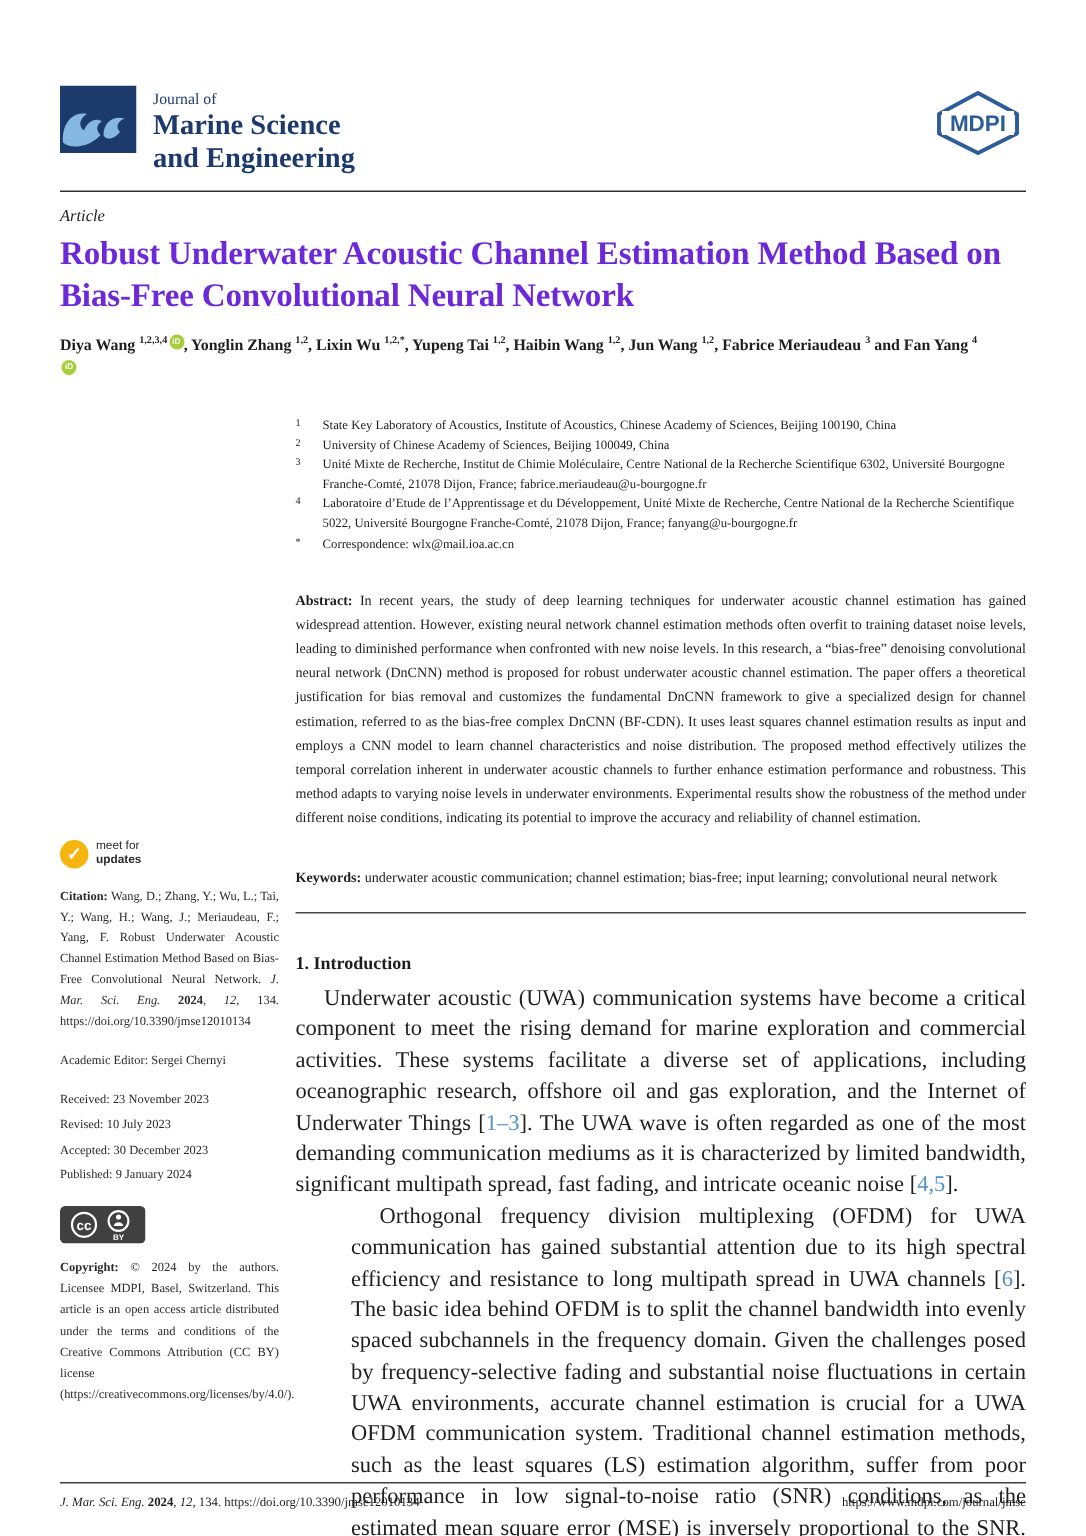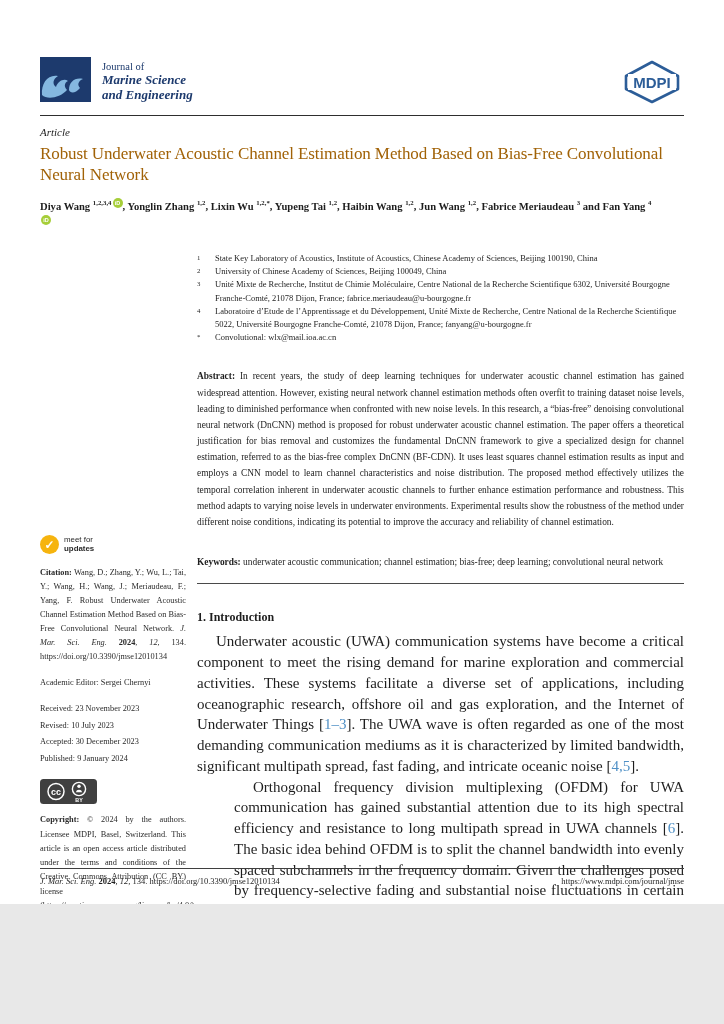--- a/index.html
+++ b/index.html
@@ -1,33 +1,33 @@
 <!DOCTYPE html>
 <html><head>
 <meta charset="utf-8">
 <style>
   * { margin:0; padding:0; box-sizing:border-box; }
   html,body { background:#e8e8e8; }
   body { font-family:"Liberation Serif", serif; color:#1e1e1e; }
-  .page { position:relative; width:724px; height:904px; background:#ffffff; overflow:hidden;
+  .page { position:relative; width:724px; height:1024px; background:#ffffff; overflow:hidden;
           padding:57px 40px 0 40px; margin:0 auto; }
 
   
   .header { display:flex; justify-content:space-between; align-items:flex-start; }
   .logo-block { display:flex; gap:11px; align-items:flex-start; }
   .logo-square { width:51px; height:45px; flex-shrink:0; }
   .journal-name { padding-top:3px; color:#1d3a6d; }
   .jn-line1 { font-size:10.5px; line-height:1.25; }
-  .jn-line2, .jn-line3 { font-size:13px; font-weight:bold; font-style:italic; line-height:1.15; }
+  .jn-line2, .jn-line3 { font-size:19px; font-weight:bold; line-height:1.15; }
   .mdpi-logo { width:64px; height:46px; margin-top:2px; }
   .header-rule { border-top:1.6px solid #2e2e2e; margin-top:10px; }
 
   
   .article-label { font-style:italic; font-size:11px; margin-top:10px; }
-  .title { font-size:17px; font-weight:normal; line-height:1.26; margin-top:5px; color:#a16207; letter-spacing:-0.1px; }
+  .title { font-size:22px; font-weight:bold; line-height:1.26; margin-top:5px; color:#6d28d9; letter-spacing:-0.1px; }
   .authors { font-size:10.6px; font-weight:bold; margin-top:12px; line-height:1.62; width:95%; }
   .authors .sup { font-weight:bold; }
 
   
   .content-row { display:flex; margin-top:14px; }
   .sidebar { width:146px; flex-shrink:0; padding-top:289px; font-size:8.3px; color:#2a2a2a; }
   .main { flex:1; margin-left:11px; }
 
   
   .aff-list { margin-top:6px; }
@@ -166,25 +166,25 @@
     <span class="aff-text">Unité Mixte de Recherche, Institut de Chimie Moléculaire, Centre National de la Recherche Scientifique 6302, Université Bourgogne Franche-Comté, 21078 Dijon, France; fabrice.meriaudeau@u-bourgogne.fr</span>
   </div>
 
   <div class="aff-row">
     <span class="aff-num">4</span>
     <span class="aff-text">Laboratoire d’Etude de l’Apprentissage et du Développement, Unité Mixte de Recherche, Centre National de la Recherche Scientifique 5022, Université Bourgogne Franche-Comté, 21078 Dijon, France; fanyang@u-bourgogne.fr</span>
   </div>
 
   <div class="aff-row">
     <span class="aff-num">*</span>
-    <span class="aff-text">Convolutional: wlx@mail.ioa.ac.cn</span>
+    <span class="aff-text">Correspondence: wlx@mail.ioa.ac.cn</span>
   </div>
 </div>
       <p class="abstract"><span class="b">Abstract: </span><span>In recent years, the study of deep learning techniques for underwater acoustic channel estimation has gained widespread attention. However, existing neural network channel estimation methods often overfit to training dataset noise levels, leading to diminished performance when confronted with new noise levels. In this research, a “bias-free” denoising convolutional neural network (DnCNN) method is proposed for robust underwater acoustic channel estimation. The paper offers a theoretical justification for bias removal and customizes the fundamental DnCNN framework to give a specialized design for channel estimation, referred to as the bias-free complex DnCNN (BF-CDN). It uses least squares channel estimation results as input and employs a CNN model to learn channel characteristics and noise distribution. The proposed method effectively utilizes the temporal correlation inherent in underwater acoustic channels to further enhance estimation performance and robustness. This method adapts to varying noise levels in underwater environments. Experimental results show the robustness of the method under different noise conditions, indicating its potential to improve the accuracy and reliability of channel estimation.</span></p>
-      <p class="keywords"><span class="b">Keywords: </span><span>underwater acoustic communication; channel estimation; bias-free; deep learning; convolutional neural network</span></p>
+      <p class="keywords"><span class="b">Keywords: </span><span>underwater acoustic communication; channel estimation; bias-free; input learning; convolutional neural network</span></p>
       <div class="kw-rule"></div>
       <h2 class="section-heading">1. Introduction</h2>
       <p class="para"><span>Underwater acoustic (UWA) communication systems have become a critical component to meet the rising demand for marine exploration and commercial activities. These systems facilitate a diverse set of applications, including oceanographic research, offshore oil and gas exploration, and the Internet of Underwater Things [</span><span class="link">1–3</span><span>]. The UWA wave is often regarded as one of the most demanding communication mediums as it is characterized by limited bandwidth, significant multipath spread, fast fading, and intricate oceanic noise [</span><span class="link">4,5</span><span>].</span></p>
       <p class="para"><span>Orthogonal frequency division multiplexing (OFDM) for UWA communication has gained substantial attention due to its high spectral efficiency and resistance to long multipath spread in UWA channels [</span><span class="link">6</span><span>]. The basic idea behind OFDM is to split the channel bandwidth into evenly spaced subchannels in the frequency domain. Given the challenges posed by frequency-selective fading and substantial noise fluctuations in certain UWA environments, accurate channel estimation is crucial for a UWA OFDM communication system. Traditional channel estimation methods, such as the least squares (LS) estimation algorithm, suffer from poor performance in low signal-to-noise ratio (SNR) conditions, as the estimated mean square error (MSE) is inversely proportional to the SNR. In comparison</span></p>
     </div>
   </div>
 
   <div class="footer">
     <span><span class="i">J. Mar. Sci. Eng. </span><span class="b">2024</span><span>, </span><span class="i">12</span><span>, 134. https://doi.org/10.3390/jmse12010134</span></span>
     <span>https://www.mdpi.com/journal/jmse</span>

